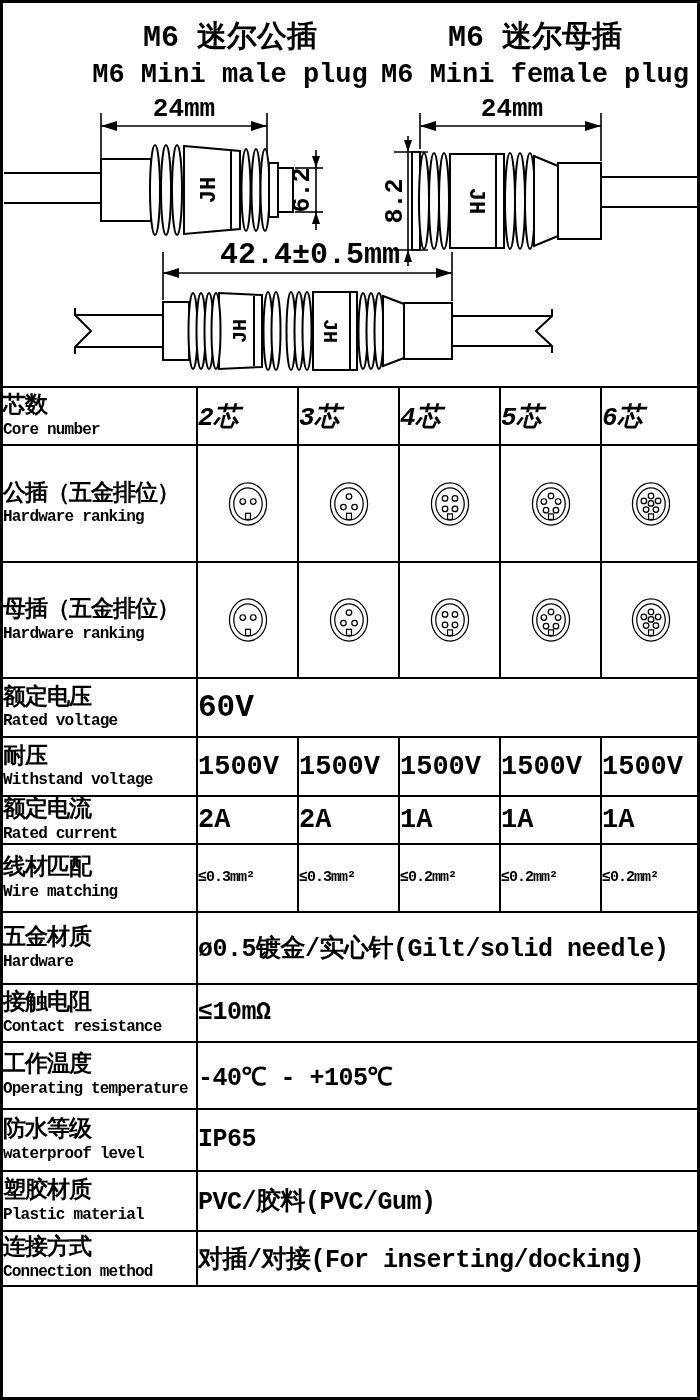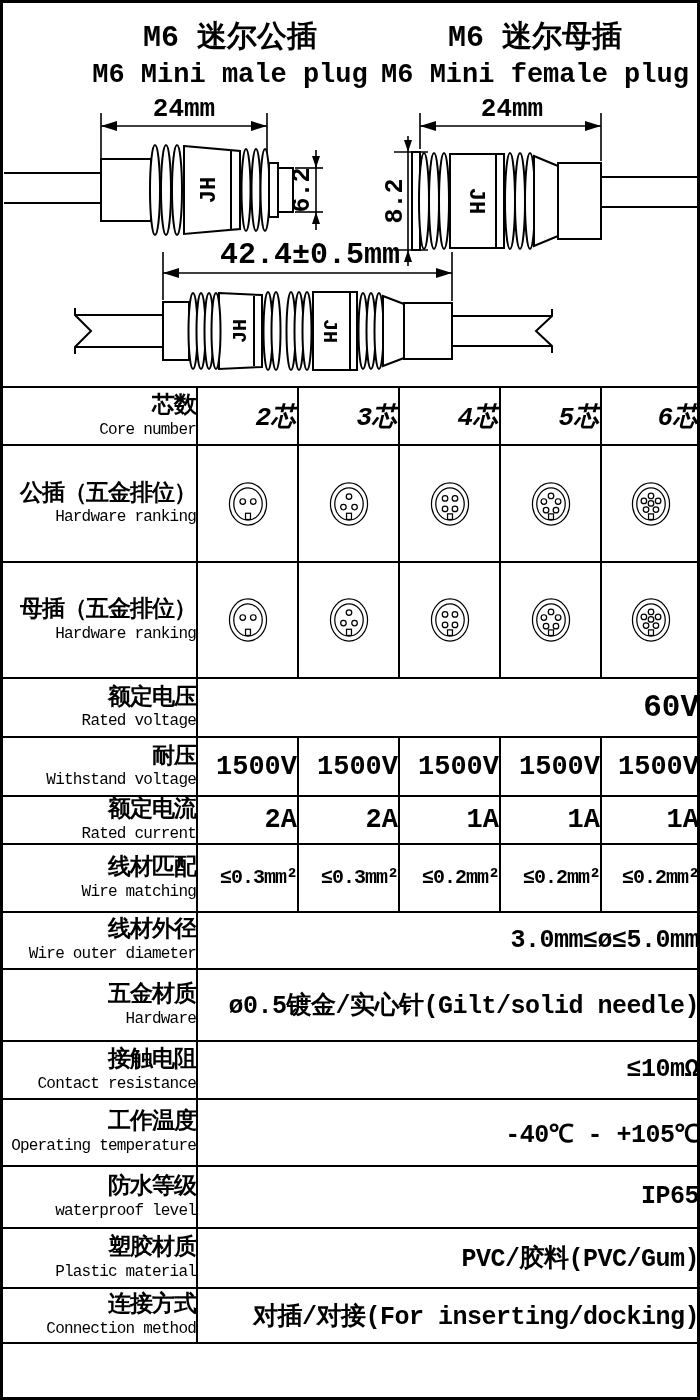--- a/index.html
+++ b/index.html
@@ -21,28 +21,28 @@
   .t20{font-size:20px;}
   .ln{stroke:#000;stroke-width:2;fill:none;}
   .thin{stroke:#000;stroke-width:1.6;fill:none;}
   .shape{stroke:#000;stroke-width:2;fill:#fff;}
   .arr{fill:#000;stroke:none;}
   table.spec{
     position:absolute;left:1px;top:386px;width:698px;
     border-collapse:collapse;table-layout:fixed;z-index:2;
   }
   table.spec td{
-    border:2px solid #000;text-align:right;vertical-align:middle;
+    border:2px solid #000;text-align:left;vertical-align:middle;
     padding:0;font-weight:bold;overflow:hidden;
   }
   .cn{font-size:23px;font-weight:bold;line-height:1.2;letter-spacing:-1px;}
-  .en{font-size:16px;font-weight:normal;line-height:1.15;letter-spacing:-0.8px;white-space:nowrap;}
+  .en{font-size:16px;font-weight:bold;line-height:1.15;letter-spacing:-0.8px;white-space:nowrap;}
   .core{font-size:26px;font-style:italic;}
   .v28{font-size:27px;margin-left:8px;}
-  .vsm{font-size:20px;letter-spacing:-1px;}
+  .vsm{font-size:15px;letter-spacing:-1px;}
   .v60{font-size:31px;margin-left:35px;}
   .merged{font-size:25px;letter-spacing:-0.5px;}
   .facewrap{display:flex;align-items:center;justify-content:center;}
   .defs-holder{position:absolute;width:0;height:0;overflow:hidden;}
 </style>
 </head>
 <body>
 
 <svg class="defs-holder" aria-hidden="true">
   <defs>
@@ -358,27 +358,20 @@
       <div class="cn">线材匹配</div>
       <div class="en">Wire matching</div>
     </td>
     <td class="vsm">≤0.3mm²</td>
     <td class="vsm">≤0.3mm²</td>
     <td class="vsm">≤0.2mm²</td>
     <td class="vsm">≤0.2mm²</td>
     <td class="vsm">≤0.2mm²</td>
   </tr>
 
-  <tr style="height:57px">
-    <td>
-      <div class="cn">线材外径</div>
-      <div class="en">Wire outer diameter</div>
-    </td>
-    <td colspan="5" class="merged">3.0mm≤ø≤5.0mm</td>
-  </tr>
 
   <tr style="height:72px">
     <td>
       <div class="cn">五金材质</div>
       <div class="en">Hardware</div>
     </td>
     <td colspan="5" class="merged">ø0.5镀金/实心针(Gilt/solid needle)</td>
   </tr>
 
   <tr style="height:58px">

